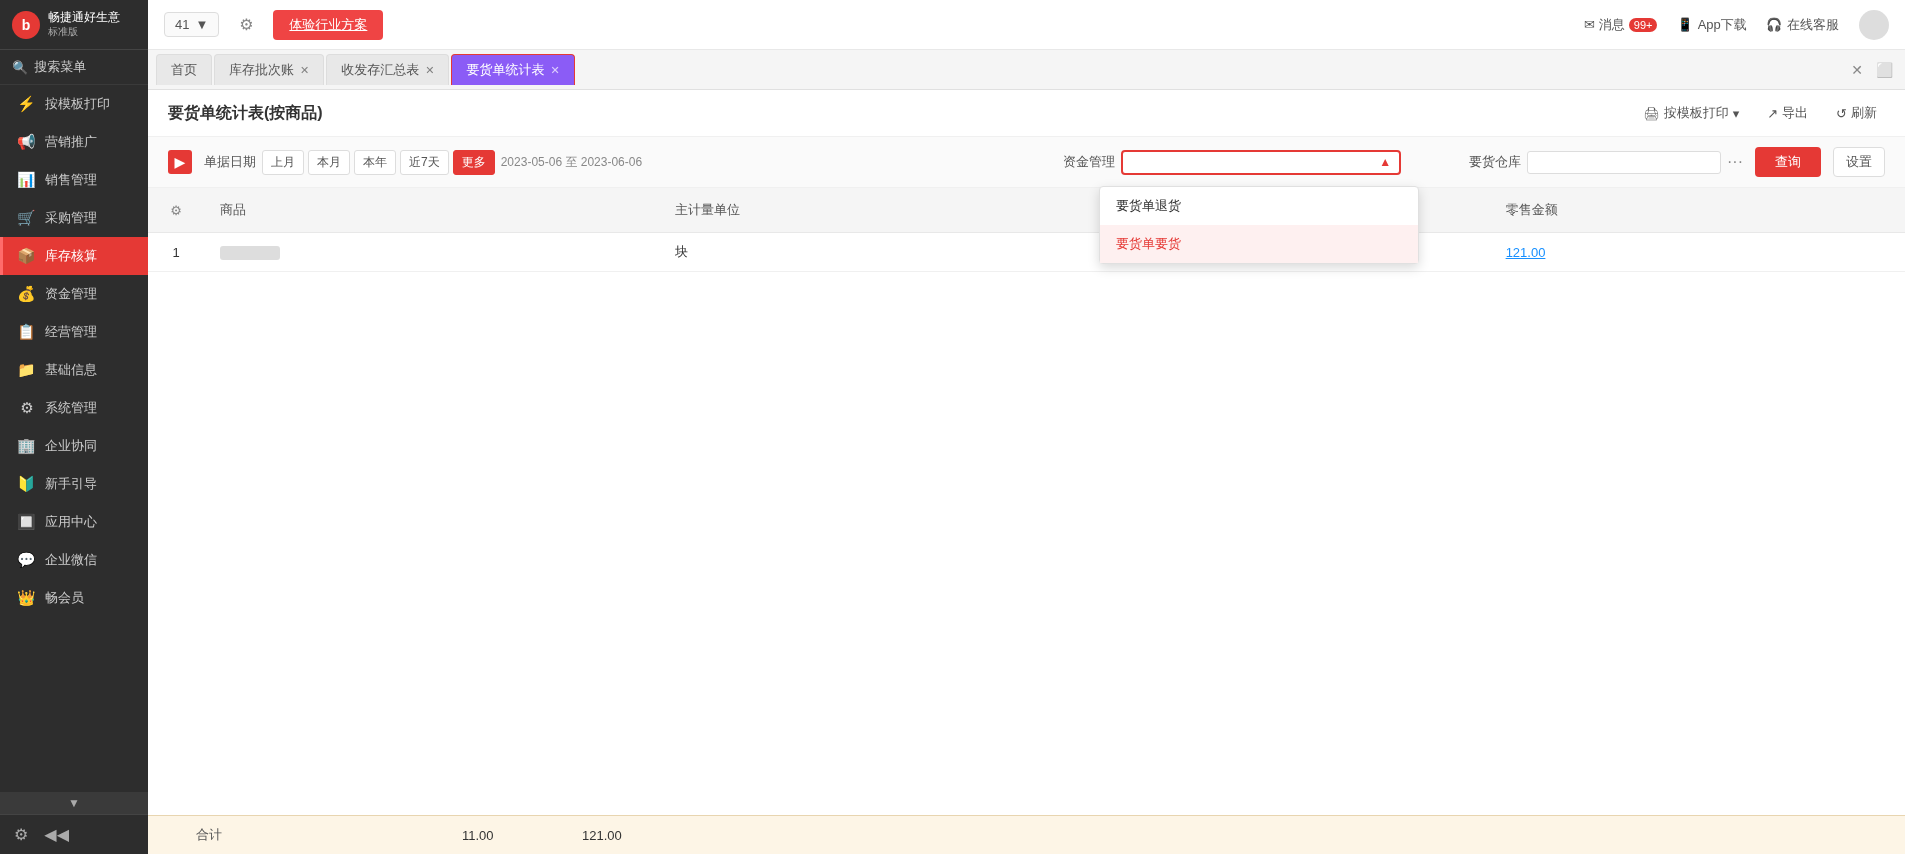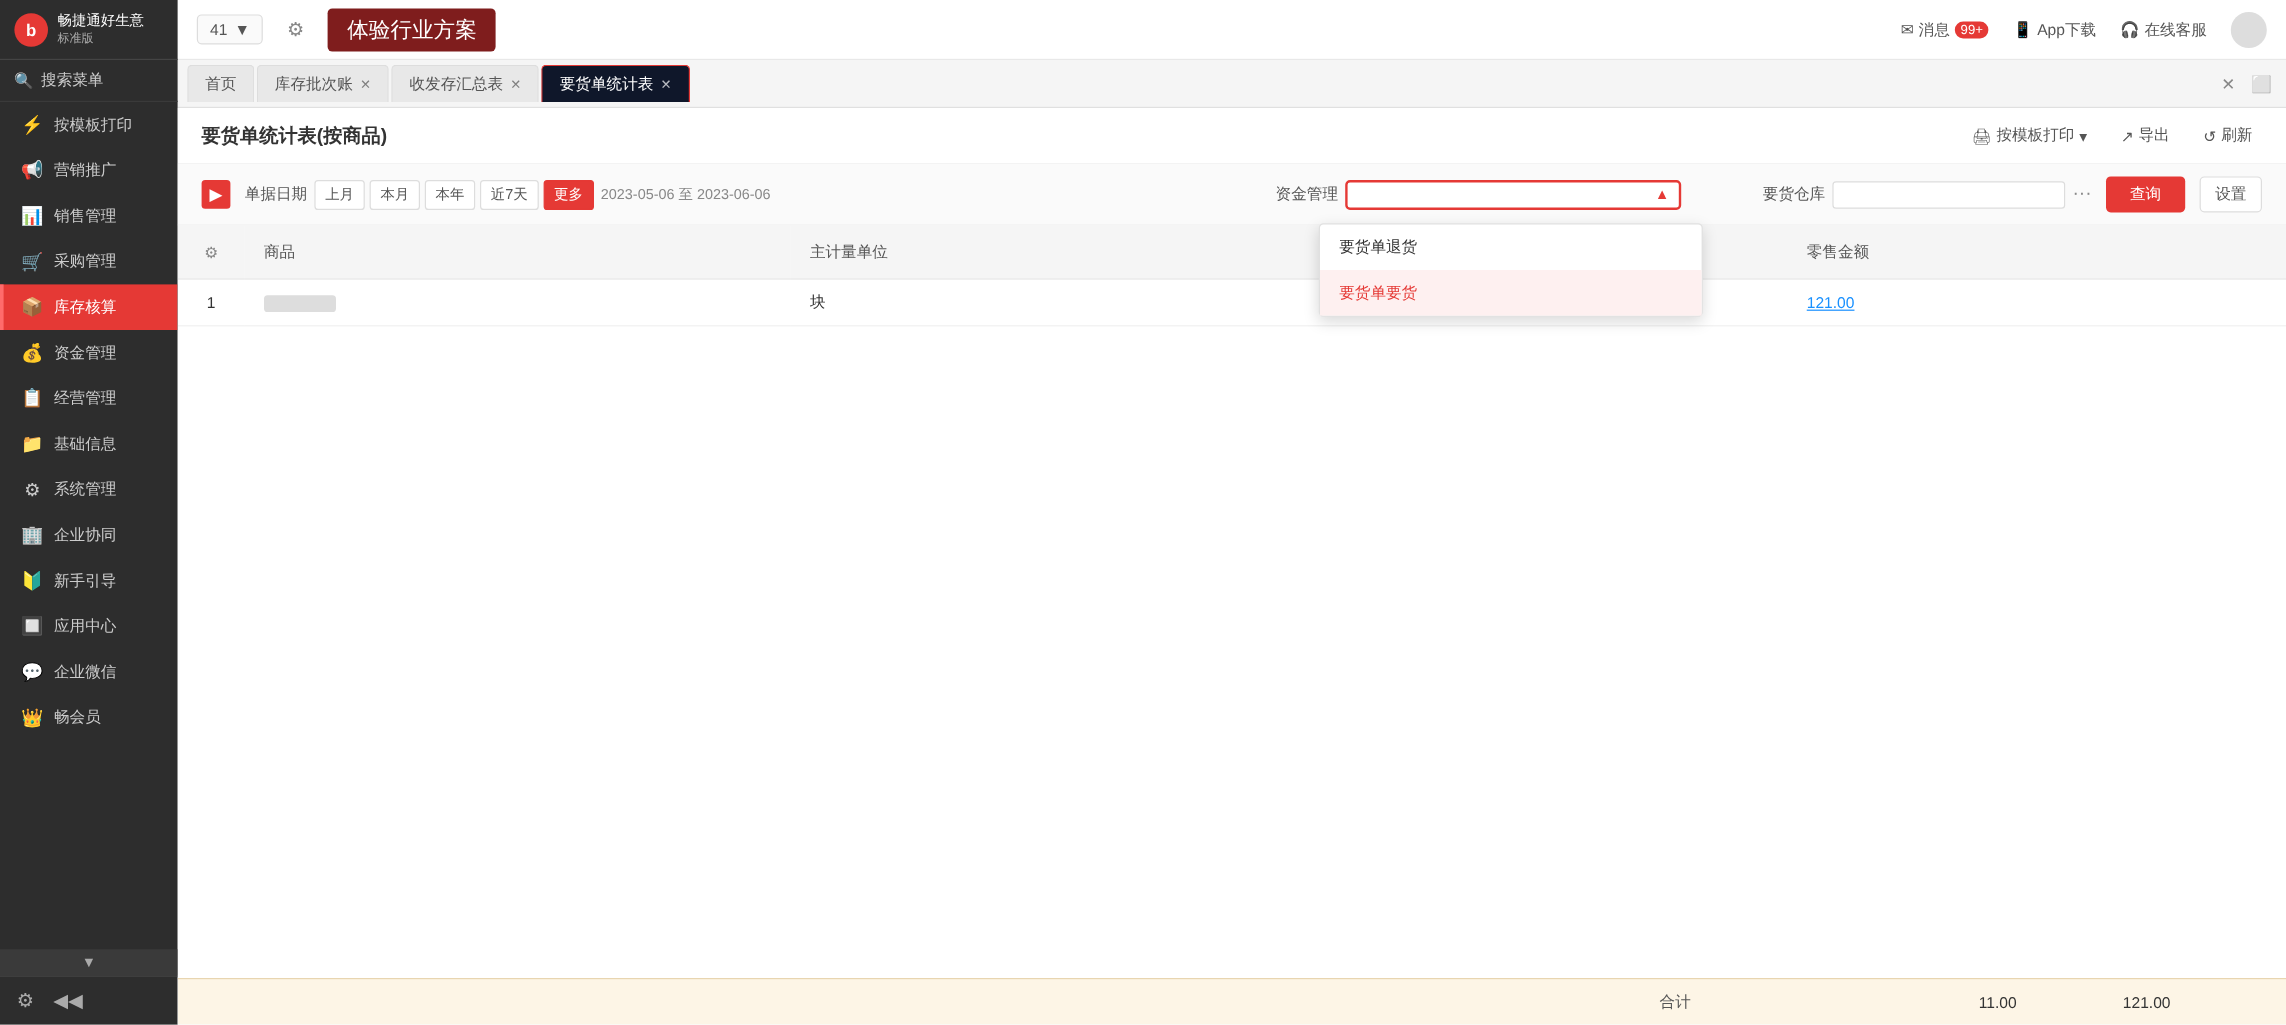--- a/index.html
+++ b/index.html
@@ -128,27 +128,28 @@
       width: 30px;
       height: 30px;
       display: flex;
       align-items: center;
       justify-content: center;
       cursor: pointer;
       color: #888;
       font-size: 16px;
     }
     .trial-btn {
-      background: #7f1d1d;
+      background: #ef4444;
       color: white;
       border: none;
       padding: 6px 16px;
       border-radius: 4px;
-      font-size: 18px;
-      cursor: pointer;
+      font-size: 13px;
+      cursor: pointer;
+      text-decoration: underline;
     }
     .header-right {
       display: flex;
       align-items: center;
       gap: 20px;
       font-size: 13px;
       color: #555;
     }
     .header-right-item {
       display: flex;
@@ -187,21 +188,21 @@
       font-size: 13px;
       cursor: pointer;
       border-radius: 4px 4px 0 0;
       color: #555;
       gap: 6px;
       background: #e8e8e8;
       border: 1px solid #ddd;
       border-bottom: none;
     }
     .tab-item.active {
-      background: #0f172a;
+      background: #8b5cf6;
       color: #fff;
       border-color: #e53935;
     }
     .tab-item .close-btn {
       font-size: 11px;
       cursor: pointer;
       opacity: 0.7;
     }
 
     .tabs-right {
@@ -435,21 +436,20 @@
     }
 
     
     .table-footer {
       background: #fdf5e6;
       border-top: 1px solid #e8d5b0;
       padding: 10px 16px;
       display: flex;
       align-items: center;
       font-size: 13px;
-      justify-content: flex-end;
     }
     .table-footer .total-label { color: #555; margin-right: 180px; padding-left: 32px; }
     .total-val { color: #333; min-width: 120px; }
 
     .blurred-text {
       display: inline-block;
       width: 60px;
       height: 14px;
       background: #ddd;
       border-radius: 3px;

